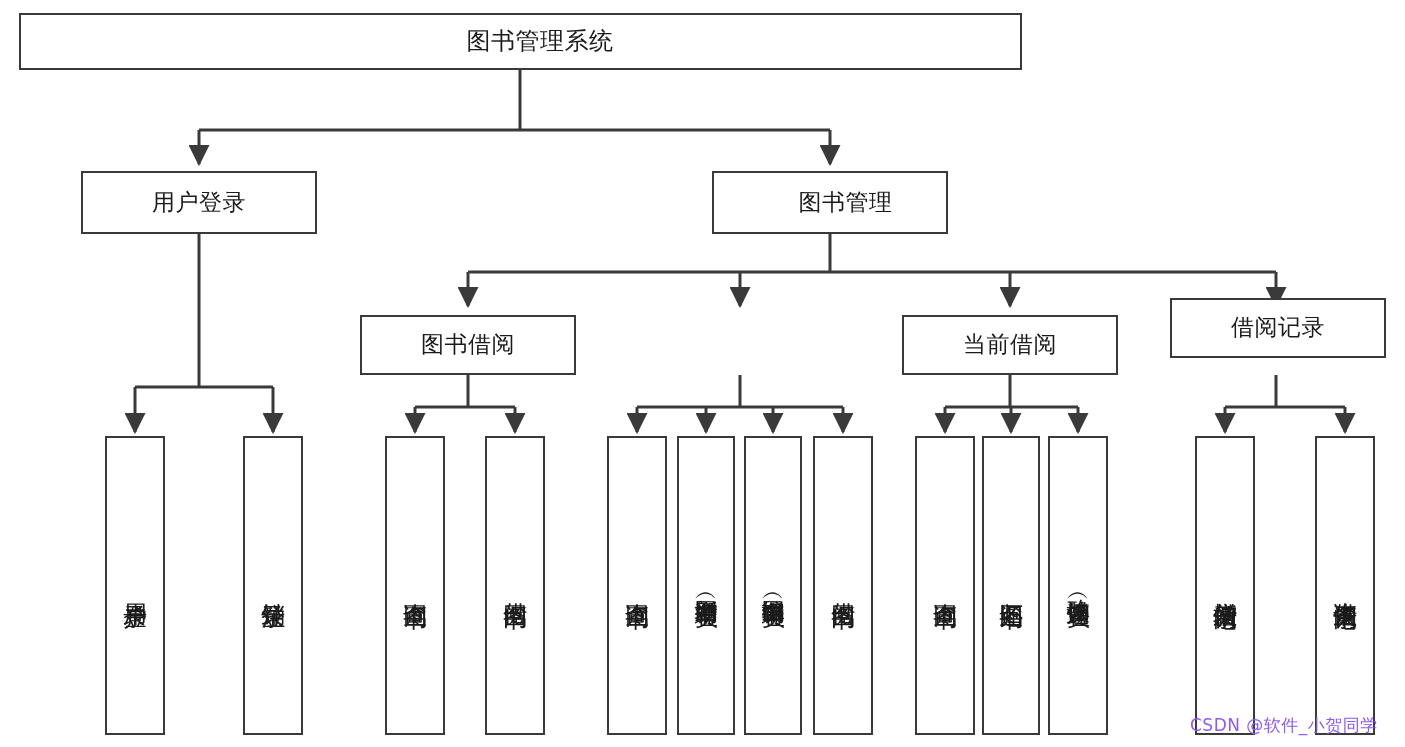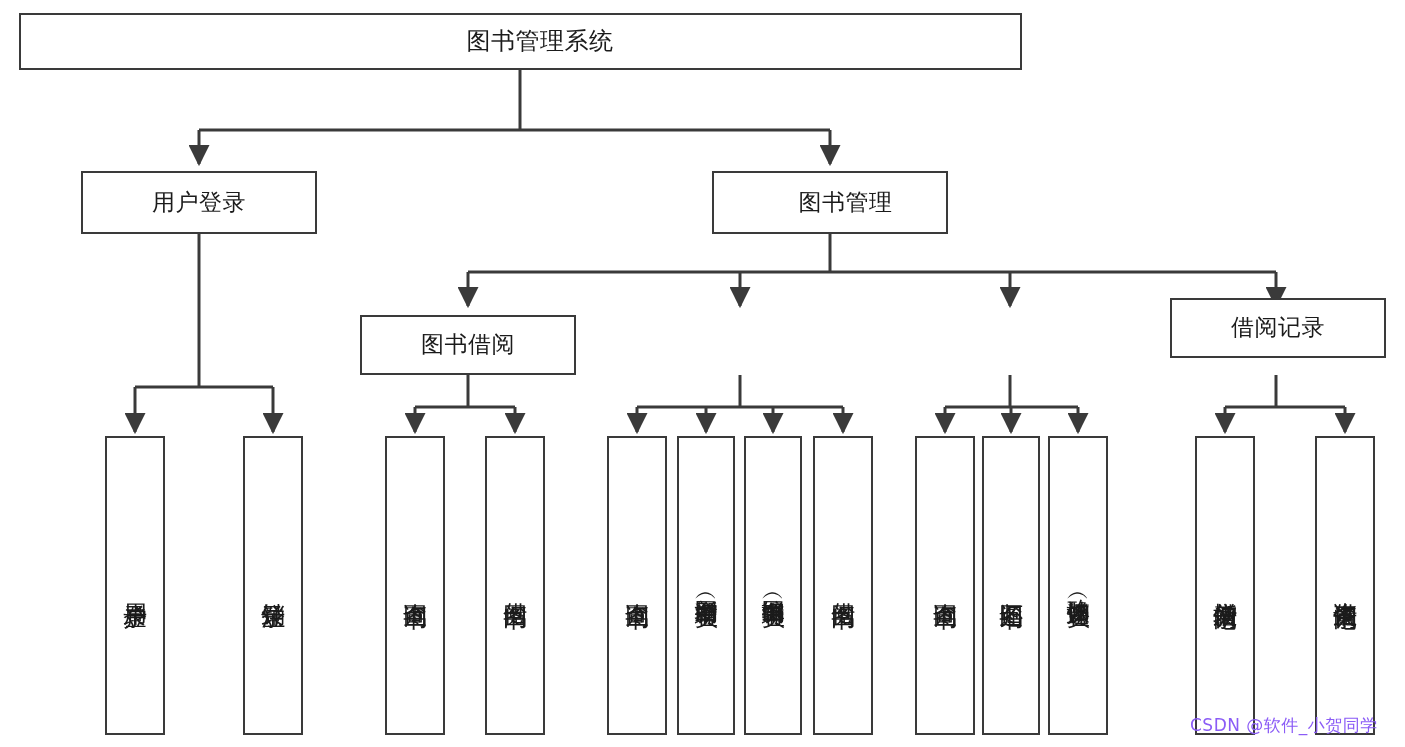--- a/index.html
+++ b/index.html
@@ -148,20 +148,23 @@
 
   <div class="node horiz" style="left:712px; top:171px; width:236px; height:63px;padding-left:31px;">
     <span class="label">图书管理</span>
   </div>
 
   <div class="node horiz" style="left:360px; top:315px; width:216px; height:60px;">
     <span class="label">图书借阅</span>
   </div>
 
 
+  <div class="node horiz" style="left:902px; top:315px; width:216px; height:60px;">
+    <span class="label">当前借阅</span>
+  </div>
 
   <div class="node horiz" style="left:1170px; top:298px; width:216px; height:60px;">
     <span class="label">借阅记录</span>
   </div>
 
   <div class="node vert" style="left:105px; top:436px; width:60px; height:299px;">
     <span class="label">用户登录</span>
   </div>
 
   <div class="node vert" style="left:243px; top:436px; width:60px; height:299px;">

